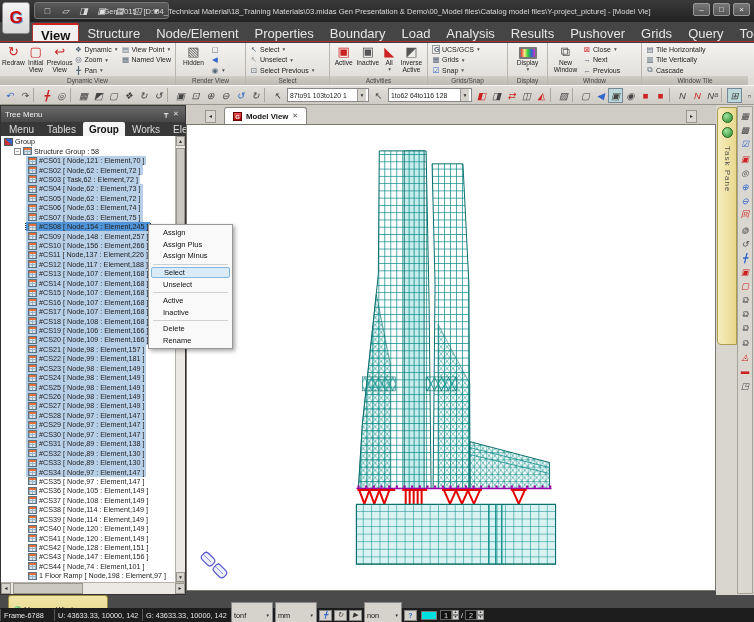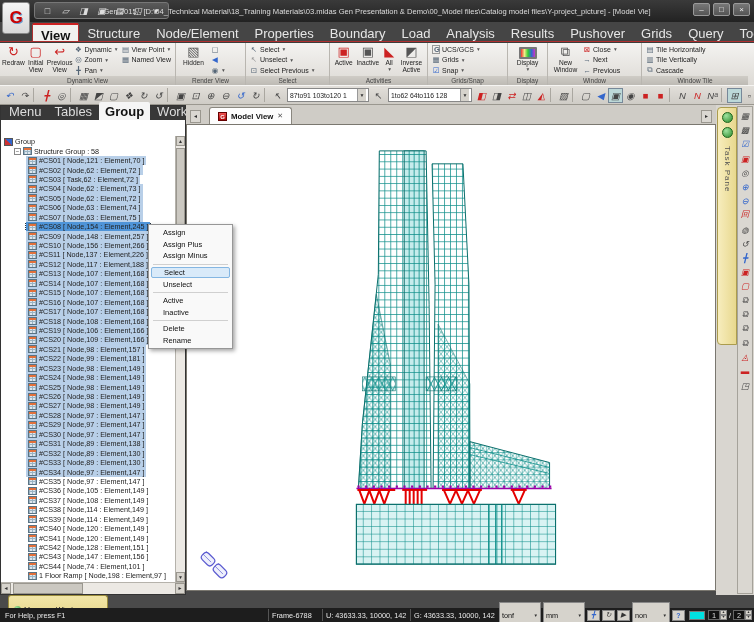--- a/index.html
+++ b/index.html
@@ -76,21 +76,21 @@
   
   .main{position:absolute;left:0;top:105px;width:754px;height:490px;background:#4a4a4a;}
 
   
   .tree-panel{position:absolute;left:0;top:0;width:186px;height:490px;background:#fff;border:1px solid #333;}
   .tp-title{height:16px;background:linear-gradient(#6a6a6a,#474747);color:#f0f0f0;font-size:7.8px;
     display:flex;align-items:center;padding:0 4px;}
   .tp-title .sp{flex:1;}
   .tp-tbtn{color:#ddd;font-size:7px;width:10px;text-align:center;}
   .tp-tabs{height:14px;background:#383838;display:flex;align-items:flex-end;padding-left:2px;gap:1px;}
-  .ttab{padding:2px 6px 1px;color:#ddd;font-size:13px;}
+  .ttab{padding:2px 6px 1px;color:#ddd;font-size:10px;}
   .ttab.active{background:#f5f5f5;color:#111;font-weight:bold;border-radius:2px 2px 0 0;}
   .tp-body{position:absolute;left:0;top:30px;width:176px;bottom:12px;overflow:hidden;background:#fff;padding-top:1px;}
   .tree-row{height:9.45px;display:flex;align-items:center;white-space:nowrap;overflow:hidden;font-size:7.2px;}
   .tr-root{padding-left:3px;} .tr-sg{padding-left:13px;} .tree-row.item{padding-left:25px;}
   .expander{width:7px;height:7px;border:1px solid #888;background:#fff;font-size:6px;line-height:5px;
     text-align:center;color:#333;margin-right:2px;flex:none;}
   .row-inner{display:flex;align-items:center;gap:2px;padding:0 2px;height:100%;}
   .tree-row.sel .row-inner{background:#b8cfe8;}
   .tree-row.focused .row-inner{background:#4f94d8;outline:1px dotted #234;}
   .tree-ico{width:9px;height:8px;background:#dce6ee;border:1px solid #5a7384;position:relative;flex:none;
@@ -103,21 +103,21 @@
   .varrow{height:10px;background:#d6d3cc;border:1px solid #9a978f;font-size:5px;text-align:center;line-height:8px;color:#333;}
   .varrow.down{position:absolute;bottom:0;left:0;right:0;}
   .vthumb{position:absolute;top:12px;left:0;right:0;height:120px;background:#cbc8c1;border:1px solid #9a978f;}
   .hscroll{position:absolute;left:0;bottom:0;width:184px;height:12px;background:#ece9e4;border-top:1px solid #b5b2ab;display:flex;}
   .harrow{width:10px;height:11px;background:#d6d3cc;border:1px solid #9a978f;font-size:5px;text-align:center;line-height:9px;color:#333;flex:none;}
   .hthumb{width:70px;height:11px;background:#cbc8c1;border:1px solid #9a978f;margin-left:2px;}
   .hsp{flex:1;} 
 
   
   .canvas-area{position:absolute;left:186px;top:0;width:530px;height:490px;}
-  .mv-tabstrip{height:19px;background:#cfccc6;display:flex;align-items:flex-end;padding:2px 2px 0;justify-content:space-between;}
+  .mv-tabstrip{height:19px;background:#cfccc6;display:flex;align-items:flex-end;padding:2px 17px 0;justify-content:space-between;}
   .scrollarrow{width:11px;height:13px;background:#dad7d1;border:1px solid #9a978f;font-size:6px;
     line-height:11px;text-align:center;color:#333;margin:0 2px 1px;flex:none;}
   .mv-tab{height:17px;background:#fdfdfd;border:1px solid #8a877f;border-bottom:none;border-radius:3px 3px 0 0;
     display:flex;align-items:center;gap:4px;padding:0 8px;margin-left:6px;}
   .mv-tab-ico{width:9px;height:9px;background:linear-gradient(#e55,#a00);border:1px solid #600;color:#fff;
     font-size:6px;line-height:8px;text-align:center;font-weight:bold;}
   .mv-tab-lbl{font-size:7.8px;font-weight:bold;color:#111;}
   .mv-close{font-size:7px;color:#555;}
   .mv-sp{flex:1;}
   .mv-canvas{position:absolute;left:0;top:19px;width:530px;height:467px;background:#fff;border:1px solid #7a776f;}
@@ -540,20 +540,26 @@
         </span>
         <span class="tico">
           <i>▫</i>
         </span>
       </span>
   </div>
 
   <div class="main">
 
     <div class="tree-panel">
+      <div class="tp-title">
+        <span>Tree Menu</span>
+        <span class="sp"></span>
+        <span class="tp-tbtn">┳</span>
+        <span class="tp-tbtn">✕</span>
+      </div>
       <div class="tp-tabs" id="tree-tabs">
 
       <div class="ttab">Menu</div>
           <div class="ttab">Tables</div>
           <div class="ttab active">Group</div>
           <div class="ttab">Works</div>
           <div class="ttab">Element</div>
         </div>
       <div class="tp-body">
         <div class="tree-row tr-root">
@@ -1091,21 +1097,20 @@
     </div>
 
   <div class="msgstrip">
     <div class="msg-tab">
       <span class="msg-green"></span>
       <span class="msg-lbl">Message Window</span>
     </div>
   </div>
 
   <div class="statusbar">
-    <div class="sb-left">For Help, press F1</div>
     <div class="sb-seg" style="width:54px">Frame-6788</div>
     <div class="sb-seg" style="width:88px">U: 43633.33, 10000, 142</div>
     <div class="sb-seg" style="width:88px">G: 43633.33, 10000, 142</div>
     <div class="sb-combo" style="width:42px">
       <span style="flex:1">tonf</span>
         <span class="car">▼</span>
     </div>
     <div class="sb-combo" style="width:42px">
       <span style="flex:1">mm</span>
         <span class="car">▼</span>

